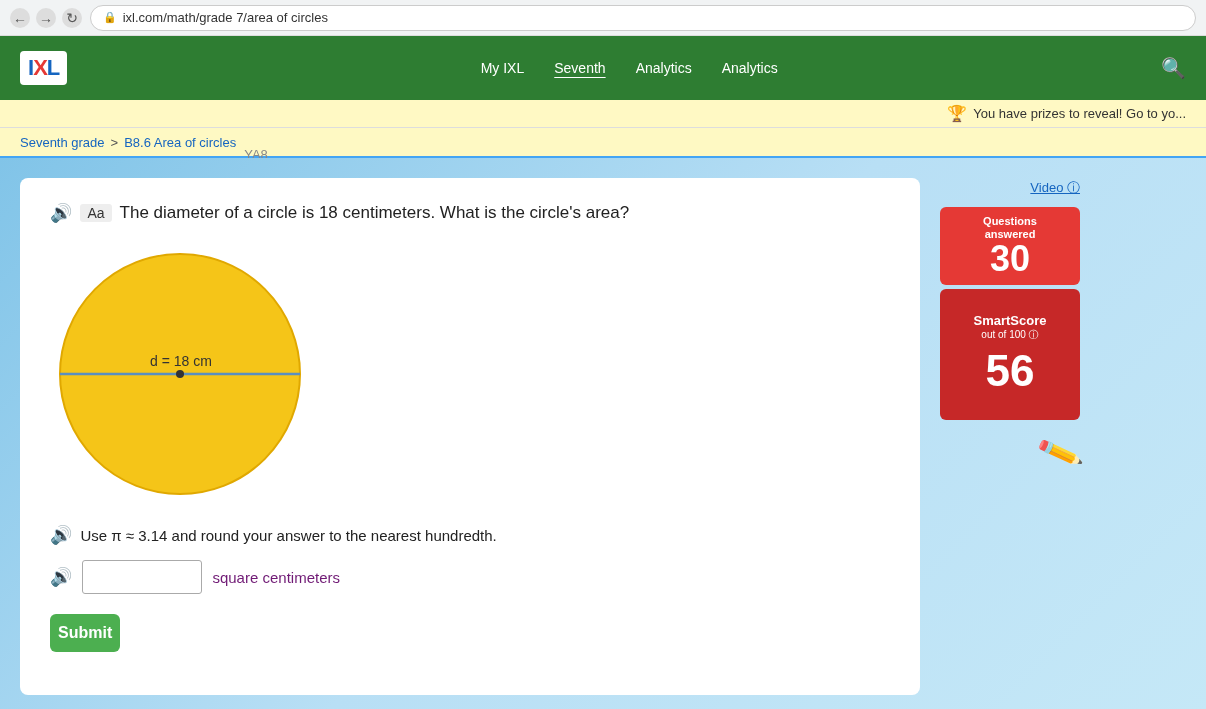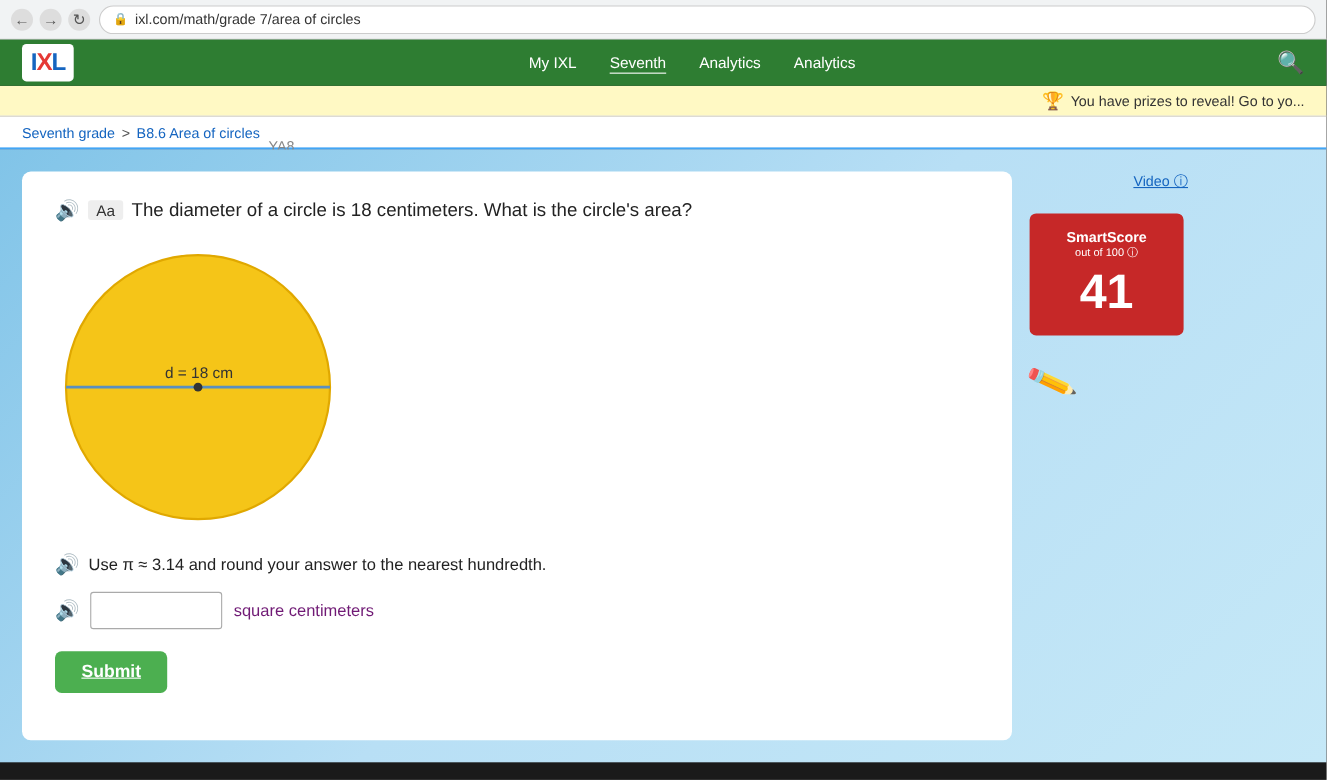--- a/index.html
+++ b/index.html
@@ -53,21 +53,21 @@
     }
     .lock-icon {
       margin-right: 6px;
       font-size: 11px;
       color: #666;
     }
 
     
     .ixl-header {
       background: #2e7d32;
-      height: 42px;
+      height: 64px;
       display: flex;
       align-items: center;
       padding: 0 20px;
       position: relative;
     }
     .ixl-logo {
       background: white;
       padding: 4px 8px;
       border-radius: 4px;
       font-size: 22px;
@@ -112,21 +112,21 @@
       color: #333;
       border-bottom: 1px solid #ddd;
     }
     .prize-trophy {
       margin-right: 6px;
       font-size: 16px;
     }
 
     
     .breadcrumb-bar {
-      background: #ffffff;
+      background: #fef9c3;
       height: 30px;
       display: flex;
       align-items: center;
       padding: 14px 20px;
       font-size: 13px;
       color: #1565c0;
       border-bottom: 2px solid #42a5f5;
     }
     .breadcrumb-separator {
       margin: 0 6px;
@@ -210,34 +210,33 @@
       font-size: 15px;
       color: #701a75;
     }
 
     
     .submit-btn {
       background: #4caf50;
       color: white;
       border: none;
       border-radius: 6px;
-      padding: 10px 24px;
+      padding: 10px 8px;
       font-size: 16px;
       font-weight: bold;
       cursor: pointer;
-      text-decoration: underline;
     }
 
     
     .right-sidebar {
       width: 160px;
       display: flex;
       flex-direction: column;
-      align-items: flex-start;
-      gap: 14px;
+      align-items: flex-end;
+      gap: 4px;
       padding-left: 16px;
     }
 
     .video-link {
       font-size: 13px;
       color: #1565c0;
       text-decoration: underline;
       cursor: pointer;
       align-self: flex-end;
       margin-bottom: 4px;
@@ -259,21 +258,21 @@
     .qa-number {
       font-size: 36px;
       font-weight: bold;
       line-height: 1;
     }
 
     .smartscore-box {
       background: #c62828;
       color: white;
       border-radius: 6px;
-      padding: 14px 14px;
+      padding: 24px 14px;
       text-align: center;
       width: 140px;
     }
     .ss-label {
       font-size: 13px;
       font-weight: bold;
     }
     .ss-sublabel {
       font-size: 10px;
     }
@@ -366,25 +365,29 @@
     <button class="submit-btn">Submit</button>
 
   </div>
 
   <div class="right-sidebar">
 
     <div style="align-self:flex-end; margin-bottom:6px;">
       <span class="video-link">Video ⓘ</span>
     </div>
 
+    <div class="questions-answered-box">
+      <div class="qa-label">Questions<br>answered</div>
+      <div class="qa-number">30</div>
+    </div>
 
     <div class="smartscore-box">
       <div class="ss-label">SmartScore</div>
       <div class="ss-sublabel">out of 100 ⓘ</div>
-      <div class="ss-number">41</div>
+      <div class="ss-number">56</div>
     </div>
 
     <div style="margin-top: 10px; text-align:right;">
       <span style="font-size:32px; color:#1565c0; transform:rotate(-20deg); display:inline-block;">✏️</span>
     </div>
 
   </div>
 
 </div>
 

